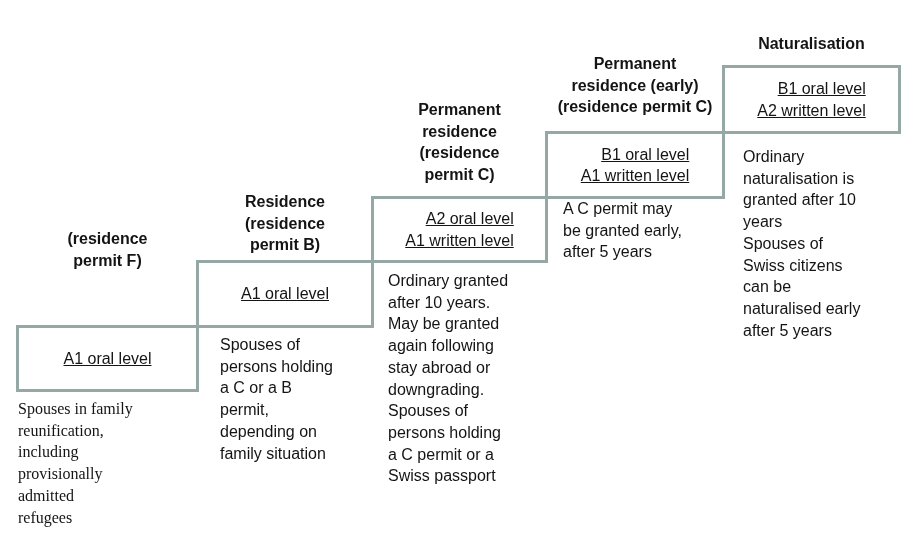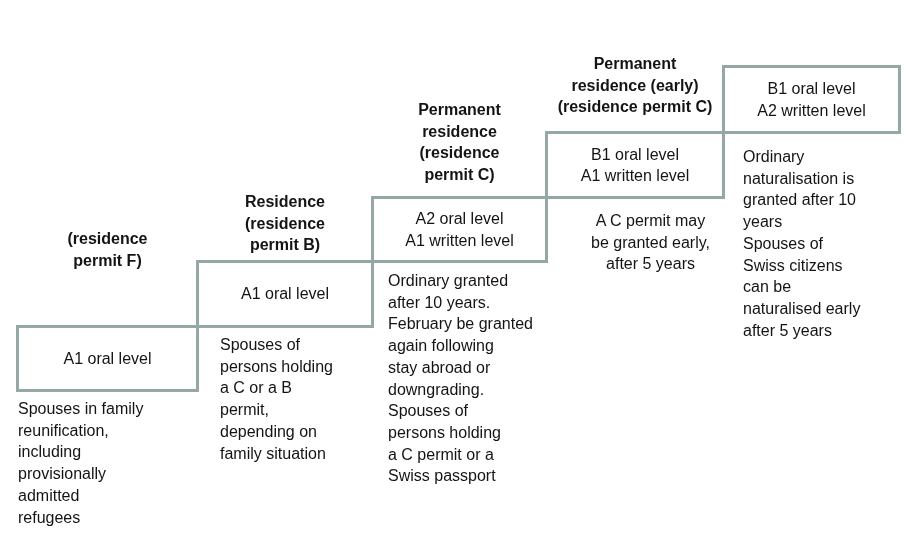--- a/index.html
+++ b/index.html
@@ -20,45 +20,45 @@
   .hdr .hb{font-weight:700;white-space:pre-line;}
   .hdr .hs{font-weight:700;white-space:pre-line;}
   .box{
     position:absolute;
     box-sizing:border-box;
     border:3px solid var(--border);
     background:var(--bg);
     display:flex;align-items:center;justify-content:center;
   }
   .box .bt{
-    font-size:16px;line-height:21.5px;text-align:center;white-space:pre-line;
+    font-size:16px;line-height:21.5px;text-align:right;white-space:pre-line;text-decoration:underline;
   }
   .desc{
     position:absolute;
     font-size:16px;line-height:21.7px;
     white-space:pre-line;
     text-align:left;
   }
   
   .c1h{left:16px; top:228px; width:183px;}
   .c2h{left:196px;top:191px; width:178px;}
   .c3h{left:371px;top:99px;  width:177px;}
   .c4h{left:535px;top:53px;  width:200px;}
   .c5h{left:722px;top:33px;  width:179px;}
   
   .c1b{left:16px; top:325px;width:183px;height:67px;}
   .c2b{left:196px;top:260px;width:178px;height:68px;}
   .c3b{left:371px;top:196px;width:177px;height:67px;}
   .c4b{left:545px;top:131px;width:180px;height:68px;}
   .c5b{left:722px;top:65px; width:179px;height:69px;}
   
-  .c1d{left:18px; top:398px;width:182px;}
+  .c1d{left:18px; top:398px;width:182px;font-family:Liberation Serif, serif;}
   .c2d{left:220px;top:334px;width:165px;}
   .c3d{left:388px;top:270px;width:178px;}
-  .c4d{left:563px;top:210px;width:175px;text-align:center;}
+  .c4d{left:563px;top:198px;width:175px;}
   .c5d{left:743px;top:146px;width:165px;}
 </style>
 </head>
 <body>
 
 <div class="canvas">
 
   <div class="hdr c1h">
     <div class="hs">(residence
 permit F)</div>
@@ -93,21 +93,21 @@
 residence</div>
     <div class="hs">(residence
 permit C)</div>
   </div>
   <div class="box c3b">
     <div class="bt">A2 oral level
 A1 written level</div>
   </div>
   <div class="desc c3d">Ordinary granted
 after 10 years.
-February be granted
+May be granted
 again following
 stay abroad or
 downgrading.
 Spouses of
 persons holding
 a C permit or a
 Swiss passport</div>
 
   <div class="hdr c4h">
     <div class="hb">Permanent
@@ -115,20 +115,23 @@
     <div class="hs">(residence permit C)</div>
   </div>
   <div class="box c4b">
     <div class="bt">B1 oral level
 A1 written level</div>
   </div>
   <div class="desc c4d">A C permit may
 be granted early,
 after 5 years</div>
 
+  <div class="hdr c5h">
+    <div class="hb">Naturalisation</div>
+  </div>
   <div class="box c5b">
     <div class="bt">B1 oral level
 A2 written level</div>
   </div>
   <div class="desc c5d">Ordinary
 naturalisation is
 granted after 10
 years
 Spouses of
 Swiss citizens

